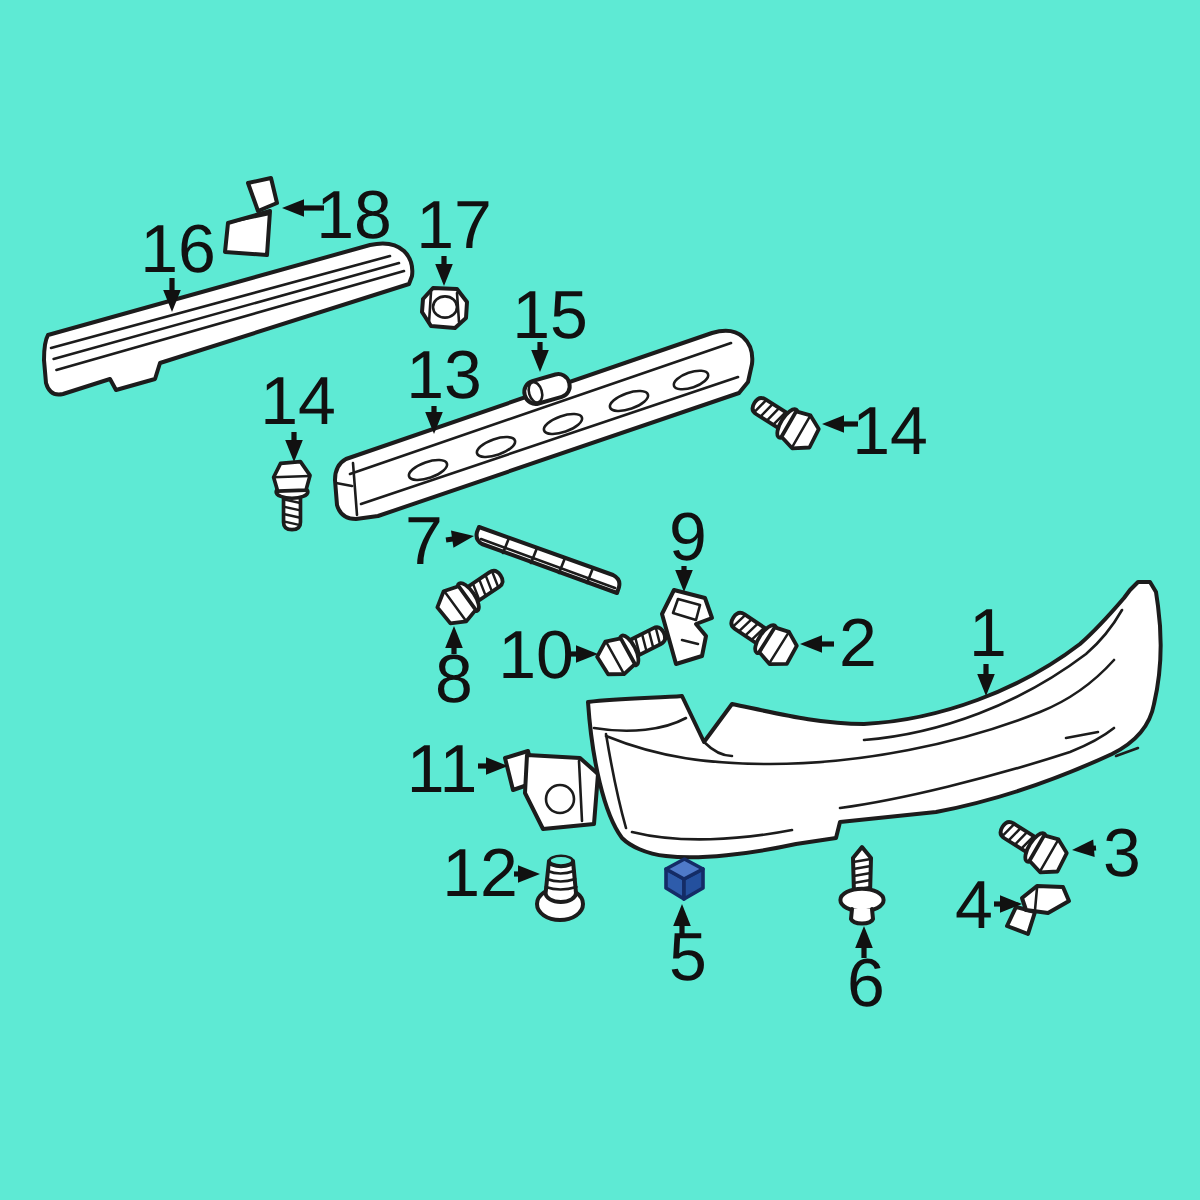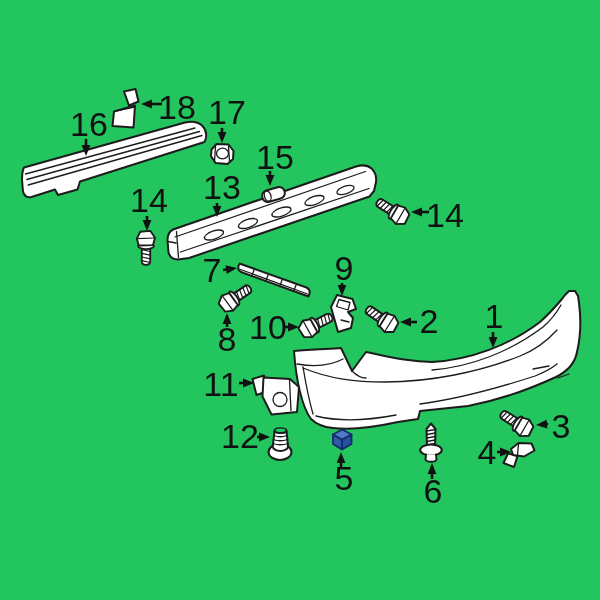--- a/index.html
+++ b/index.html
@@ -1,21 +1,21 @@
 <!DOCTYPE html>
 <html style="--line: #1c1c1c; --label: #111111;"><head>
 <meta charset="utf-8">
 <style>
   :root{
     --line:#1c1c1c;
     --label:#111111;
   }
   html,body{margin:0;padding:0;background:#ffffff;}
   .stage{
-    width:600px;height:600px;background:#22c55e;position:relative;overflow:hidden;
+    width:600px;height:600px;background:#5eead4;position:relative;overflow:hidden;
     font-family:"Liberation Sans", sans-serif;
   }
   svg{display:block;}
   .ln{fill:#ffffff;stroke:var(--line);stroke-width:2;stroke-linejoin:round;stroke-linecap:round;}
   .thin{fill:none;stroke:var(--line);stroke-width:1.3;stroke-linejoin:round;stroke-linecap:round;}
   .bolt-shaft{fill:#ffffff;stroke:var(--line);stroke-width:2;stroke-linejoin:round;}
   .cube{stroke-width:1.8;stroke-linejoin:round;}
   .callout-label{
     font-family:"Liberation Sans", sans-serif;
     font-size:34px;

